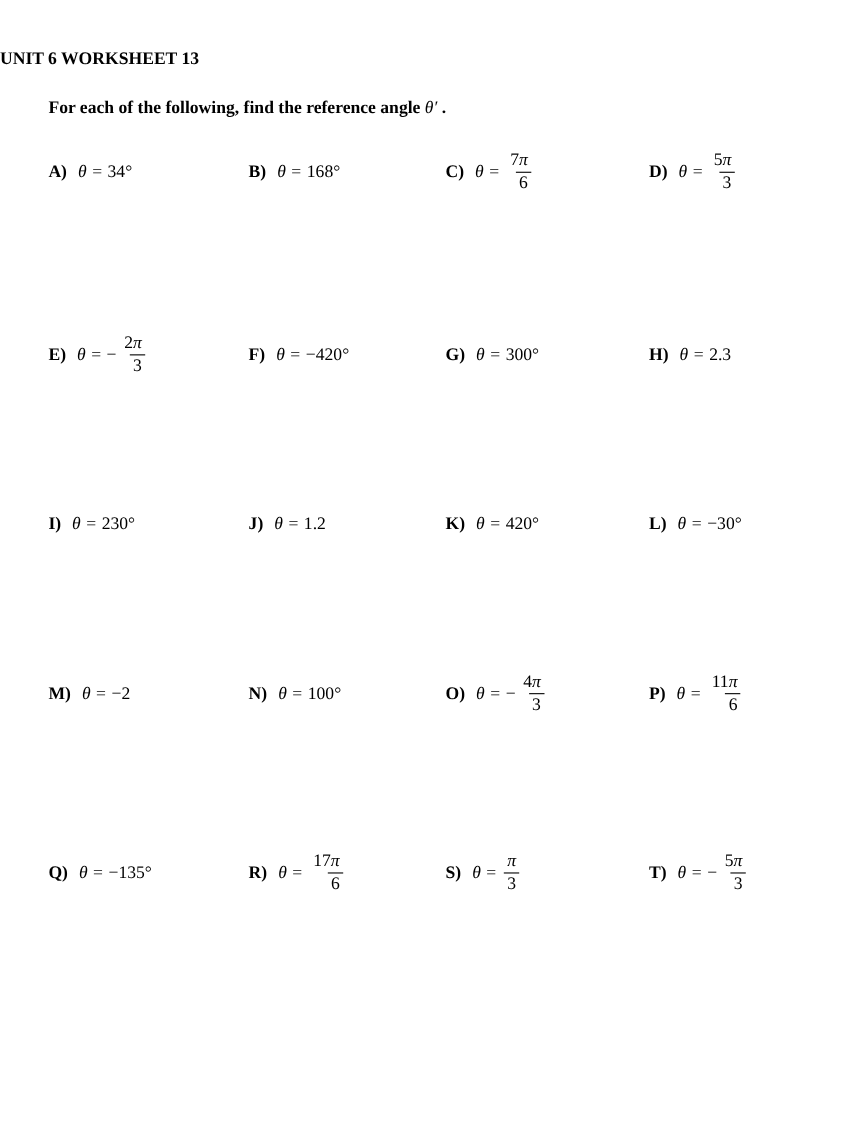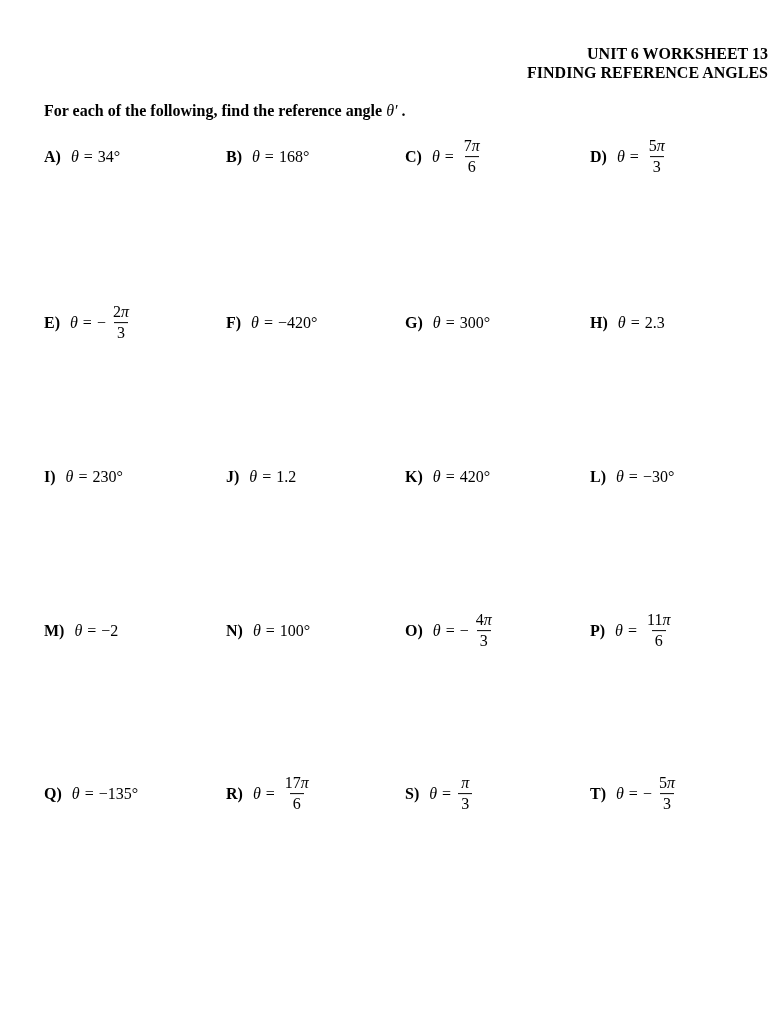--- a/index.html
+++ b/index.html
@@ -11,28 +11,28 @@
     color: #000000;
     font-family: "Liberation Serif", "DejaVu Serif", serif;
     font-size: 16px;
     overflow: hidden;
   }
   .doc-title {
     position: absolute;
     top: 44px;
     left: 0;
     right: 0;
-    text-align: right;
+    text-align: left;
     font-weight: bold;
     font-size: 16px;
     line-height: 19px;
   }
   .instruction {
     position: absolute;
-    top: 102px;
+    top: 90px;
     left: 44px;
     font-weight: bold;
     font-size: 16px;
     white-space: nowrap;
   }
   .instruction .mi { font-weight: normal; }
   .mi { font-style: italic; }
   .problem {
     position: absolute;
     transform: translateY(-50%);
@@ -40,34 +40,33 @@
     align-items: center;
     white-space: nowrap;
   }
   .plabel { font-weight: bold; margin-right: 10px; }
   .expr { display: inline-flex; align-items: center; }
   .eq { margin: 0 5px; }
   .sign { margin-right: 2px; }
   .frac {
     display: inline-flex;
     flex-direction: column;
-    align-items: center;
+    align-items: flex-end;
     line-height: 1.15;
     margin: 0 2px;
   }
   .frac .num { padding: 0 3px 1px 3px; }
   .frac .den { padding: 1px 3px 0 3px; border-top: 1px solid #000; }
 </style>
 </head>
 <body>
 
 <div class="page">
   <div class="doc-title">
     <div>UNIT 6 WORKSHEET 13</div>
-    <div>FINDING REFERENCE ANGLES</div>
   </div>
   <div class="instruction"><span>For each of the following, find the reference angle </span><span class="mi">θ′</span><span> .</span></div>
   <div>
       <div class="problem" style="left: 44px; top: 157px;">
         <span class="plabel">A)</span>
         <span class="expr">
           <span class="mi">θ</span>
           <span class="eq">=</span>
           <span class="val">34°</span>
         </span>

